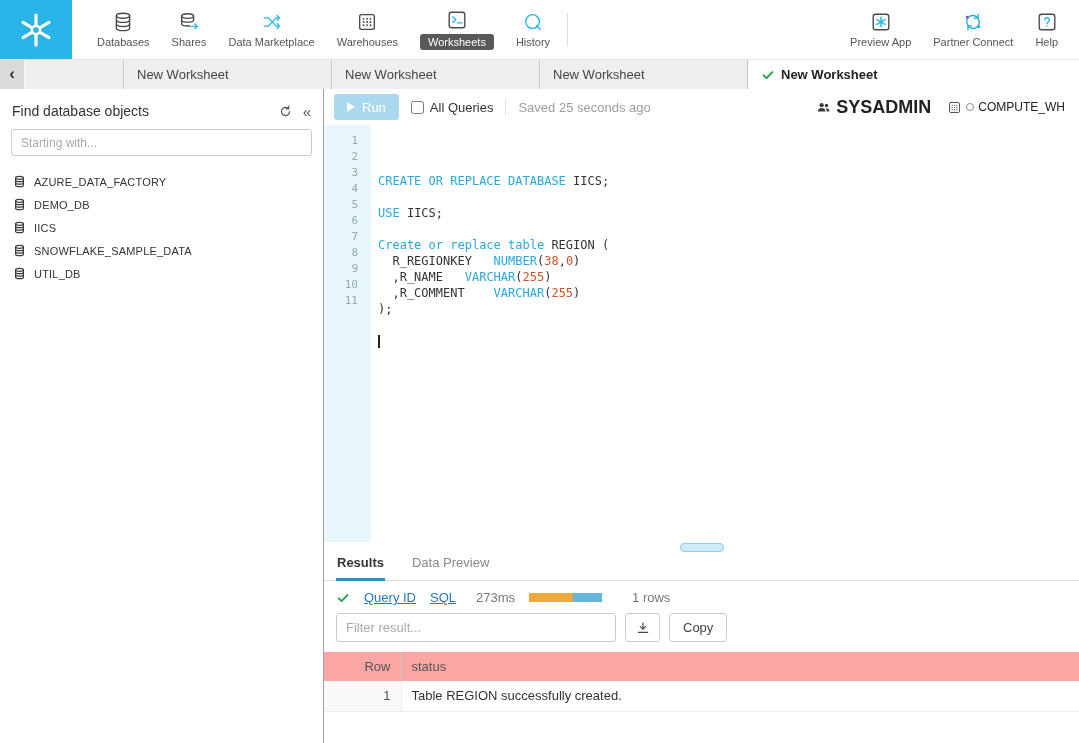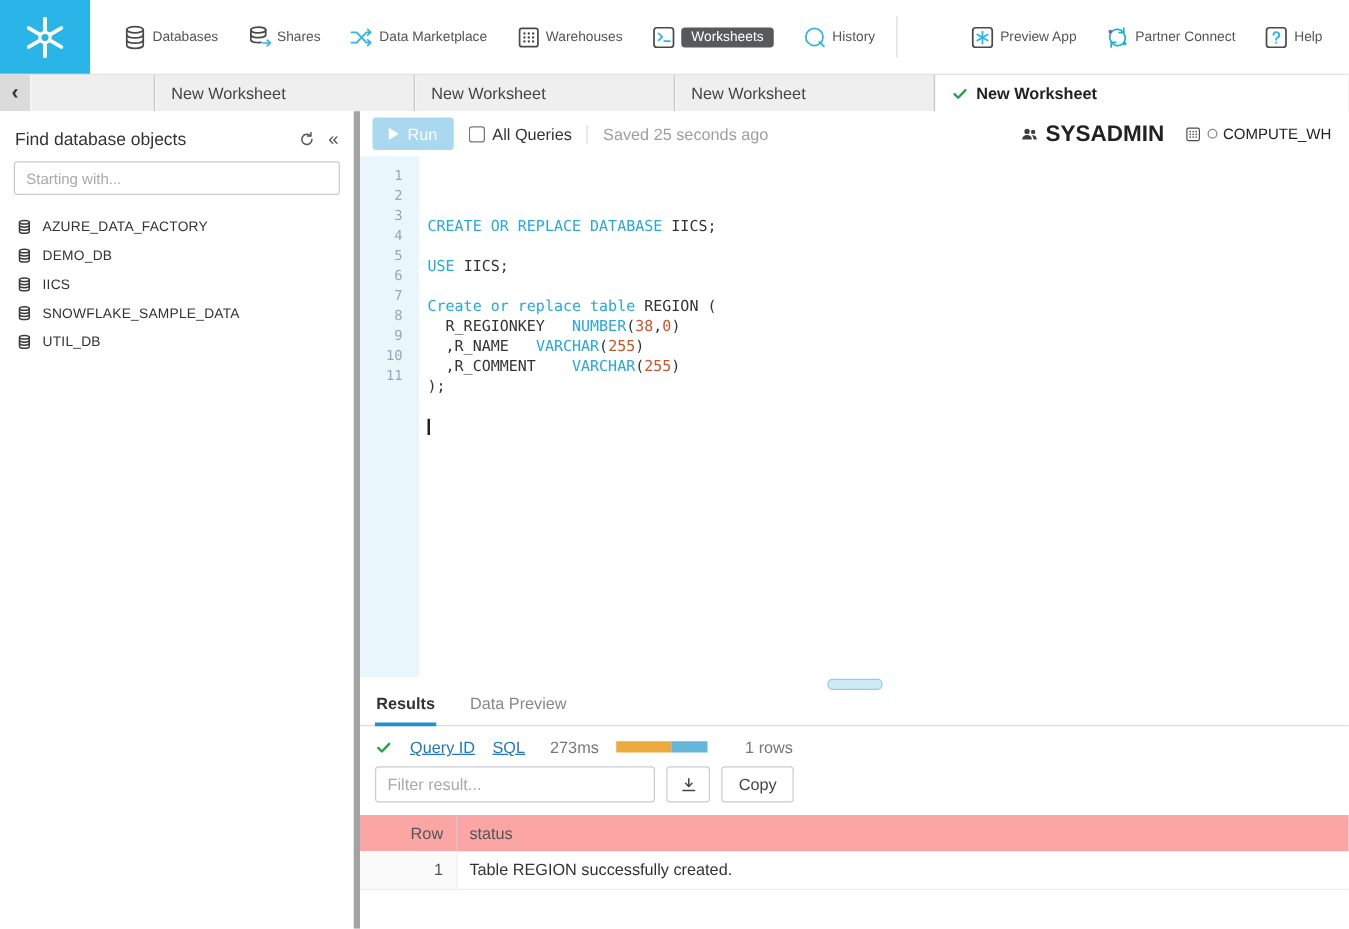--- a/index.html
+++ b/index.html
@@ -4,40 +4,40 @@
 <style>
   html,body{margin:0;padding:0;width:1079px;height:743px;overflow:hidden;background:#fff;
     font-family:"Liberation Sans", sans-serif;-webkit-font-smoothing:antialiased;}
   *{box-sizing:border-box;}
   .app{width:1079px;height:743px;display:flex;flex-direction:column;}
 
   
   .navbar{height:60px;display:flex;align-items:stretch;background:#fff;border-bottom:1px solid #e2e2e2;flex:none;}
   .logo{width:72px;background:#29B5E8;display:flex;align-items:center;justify-content:center;cursor:pointer;}
   .nav-left{display:flex;align-items:stretch;padding-left:14px;}
-  .nav-item{display:flex;align-items:center;justify-content:center;gap:3px;padding:0 11px;cursor:pointer;}
+  .nav-item{display:flex;flex-direction:column;align-items:center;justify-content:center;gap:3px;padding:0 11px;cursor:pointer;}
   .nav-label{font-size:11px;color:#555;white-space:nowrap;}
   .nav-item.active .nav-label{background:#57595b;color:#fff;padding:2px 8px;border-radius:3px;}
   .nav-divider{width:1px;background:#ddd;margin:13px 6px;}
   .nav-right{display:flex;align-items:stretch;margin-left:auto;padding-right:10px;}
 
   
   .tabbar{height:29px;background:#dbdbdb;display:flex;align-items:stretch;flex:none;}
   .tab-chevron{width:24px;display:flex;align-items:center;justify-content:center;color:#333;
     font-size:17px;font-weight:bold;cursor:pointer;padding-bottom:2px;}
   .tabs{display:flex;flex:1;min-width:0;}
   .ws-tab{width:208px;display:flex;align-items:center;gap:6px;padding:0 12px;background:#efefef;
     border-right:1px solid #c8c8c8;border-left:1px solid #f7f7f7;font-size:13px;color:#444;
     cursor:pointer;white-space:nowrap;overflow:hidden;}
   .ws-tab.blank{width:100px;}
   .ws-tab.active{background:#fff;color:#222;font-weight:bold;flex:1;min-width:130px;border-right:none;}
 
   
   .body{flex:1;display:flex;min-height:0;}
-  .sidebar{width:288px;flex:none;border-right:5px solid #a3a3a3;background:#fff;padding-top:12px;}
+  .sidebar{width:324px;flex:none;border-right:1px solid #a3a3a3;background:#fff;padding-top:12px;}
   .sb-head{display:flex;align-items:center;gap:10px;padding:2px 12px 10px 12px;font-size:14px;color:#333;}
   .sb-head-title{flex:1;}
   .sb-collapse{color:#555;font-size:15px;cursor:pointer;line-height:1;}
   .sb-search{display:block;width:calc(100% - 22px);margin:0 11px;height:27px;border:1px solid #ccc;
     border-radius:3px;padding:0 9px;font-size:12px;color:#333;outline:none;}
   .sb-search::placeholder{color:#aaa;}
   .db-list{list-style:none;margin:14px 0 0 0;padding:0;}
   .db-item{display:flex;align-items:center;gap:8px;padding:5px 13px;font-size:11px;color:#333;
     letter-spacing:.2px;cursor:pointer;}
 
@@ -82,21 +82,21 @@
     margin-bottom:-1px;cursor:pointer;}
   .res-tab.active{color:#333;font-weight:bold;border-bottom-color:#2392cc;}
   .res-status{display:flex;align-items:center;gap:14px;padding:9px 12px 7px 12px;flex:none;}
   .link{color:#2178be;font-size:13px;text-decoration:underline;cursor:pointer;}
   .duration{color:#777;font-size:13px;margin-left:6px;}
   .pbar{display:flex;height:9px;}
   .pbar .seg1{width:44px;background:#eca93e;}
   .pbar .seg2{width:29px;background:#64b6da;}
   .rows-count{color:#777;font-size:13px;margin-left:16px;}
   .res-filter{display:flex;align-items:center;gap:9px;padding:1px 12px 10px 12px;flex:none;}
-  .filter-input{width:224px;height:29px;border:1px solid #ccc;border-radius:3px;padding:0 9px;
+  .filter-input{width:280px;height:29px;border:1px solid #ccc;border-radius:3px;padding:0 9px;
     font-size:13px;color:#333;outline:none;}
   .filter-input::placeholder{color:#aaa;}
   .icon-btn{width:35px;height:29px;border:1px solid #ccc;border-radius:3px;background:#fff;
     display:flex;align-items:center;justify-content:center;cursor:pointer;}
   .copy-btn{height:29px;border:1px solid #ccc;border-radius:3px;background:#fff;padding:0 13px;
     font-size:13px;color:#444;cursor:pointer;font-family:inherit;}
   .res-table{width:100%;border-collapse:collapse;font-size:13px;}
   .res-table th{background:#fca5a5;color:#555;font-weight:normal;height:29px;padding:0 10px;text-align:left;}
   .res-table th.row-col{width:77px;text-align:right;border-right:1px solid #c9c9c9;}
   .res-table td{height:30px;padding:0 10px;border-bottom:1px solid #ededed;color:#333;}

